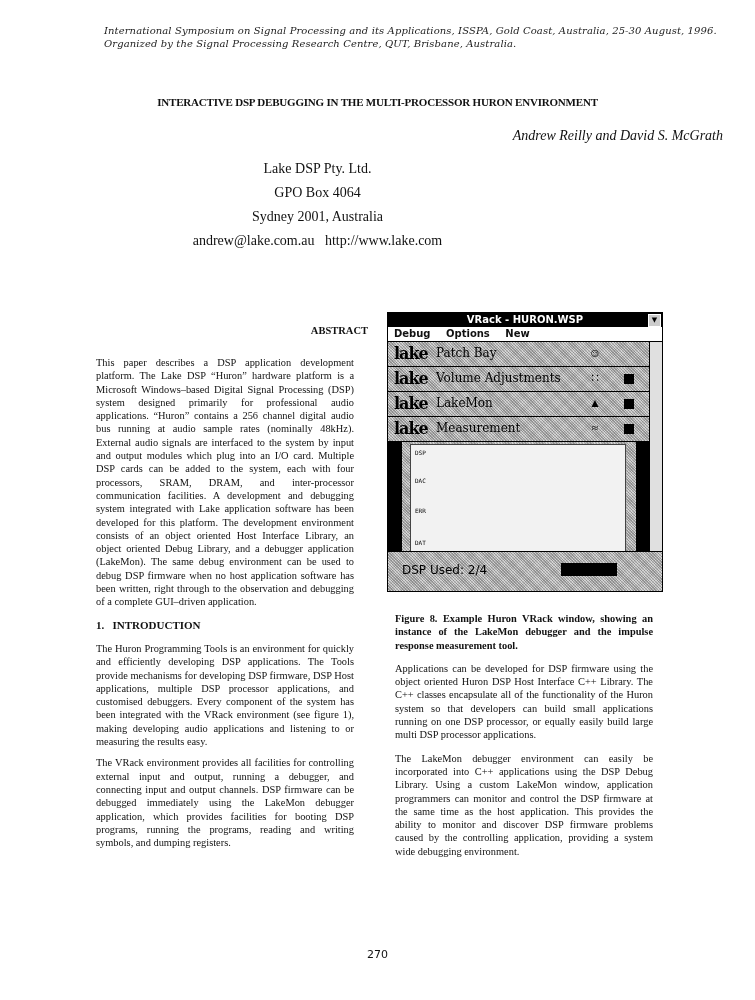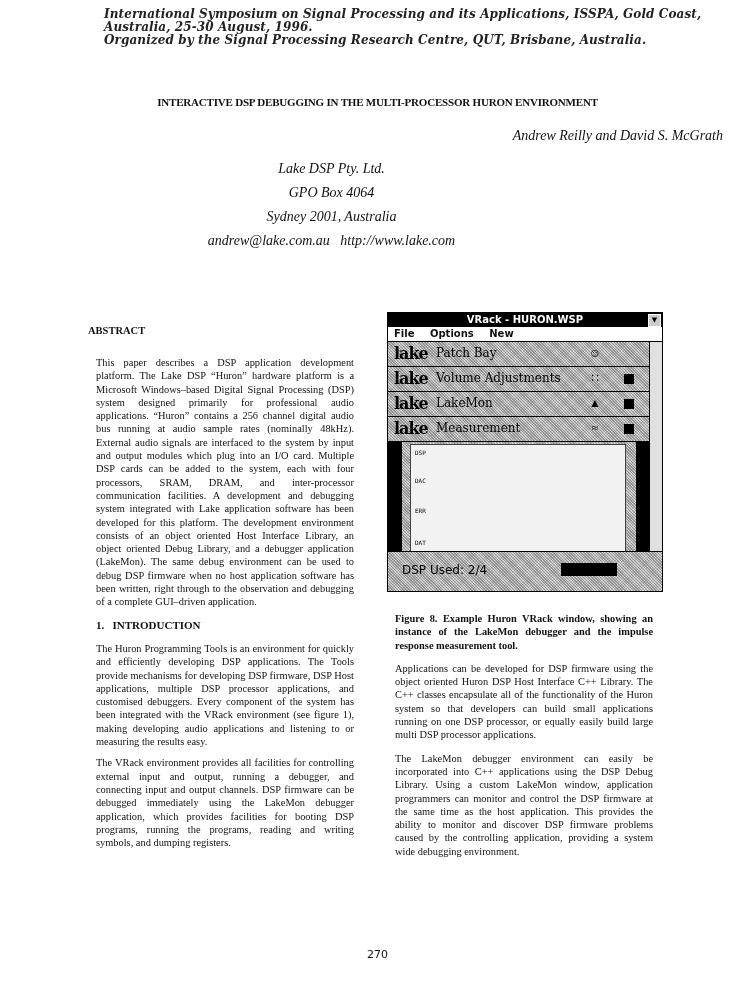--- a/index.html
+++ b/index.html
@@ -1,24 +1,24 @@
 <!DOCTYPE html>
 <html><head>
 <meta charset="utf-8">
 <style>
   html, body { margin:0; padding:0; background:#ffffff; }
   body { width:755px; height:1000px; position:relative; overflow:hidden; color:#111; font-family:"Liberation Serif", serif; }
-  .header { position:absolute; left:104px; top:8px; font-family:"DejaVu Serif", serif; font-style:italic; font-size:12px; line-height:13px; color:#222; letter-spacing:0.1px;font-weight:bold; }
+  .header { position:absolute; left:104px; top:24px; font-family:"DejaVu Serif", serif; font-style:italic; font-size:10px; line-height:13px; color:#222; letter-spacing:0.1px; }
   .title { position:absolute; left:0; width:755px; top:96px; text-align:center; font-weight:bold; font-size:11px; letter-spacing:-0.2px; }
   .authors { position:absolute; left:0; width:723px; top:128px; text-align:right; font-style:italic; font-size:14px; }
-  .affil { position:absolute; left:16px; width:631px; text-align:center; font-size:14px;font-style:italic; }
+  .affil { position:absolute; left:2px; width:631px; text-align:center; font-size:14px; }
   .col { position:absolute; font-size:10.4px; line-height:13.3px; text-align:justify; }
   .col p { margin:8px; }
   .sec-h { font-weight:bold; font-size:11px; }
-  .abs-h { position:absolute; left:88px; width:280px; top:325px; text-align:left; font-weight:bold; font-size:10.5px; }
+  .abs-h { position:absolute; left:88px; width:280px; top:325px; text-align:right; font-weight:bold; font-size:10.5px; }
   .caption { font-weight:bold; }
   .pagenum { position:absolute; left:0; width:755px; top:948px; text-align:center; font-family:"DejaVu Sans", sans-serif; font-size:11px; }
 
   
   .win { position:absolute; left:387px; top:312px; width:274px; height:278px; border:1px solid #000; background:#fff; overflow:hidden; }
   .titlebar { height:14px; background:#000; color:#fff; font-family:"DejaVu Sans", sans-serif; font-weight:bold; font-size:10px; line-height:14px; text-align:center; position:relative; }
   .sysbtn { position:absolute; right:1px; top:1px; width:11px; height:11px; background:#ccc; border:1px solid #fff; color:#000; font-size:7px; line-height:11px; text-align:center; }
   .menubar { height:14px; border-bottom:1px solid #000; font-family:"DejaVu Sans", sans-serif; font-weight:bold; font-size:10px; line-height:14px; padding-left:6px; }
   .menubar span { margin-right:12px; }
   .dither { background-color:#bdbdbd; background-image: repeating-linear-gradient(45deg, rgba(0,0,0,0.25) 0 1px, transparent 1px 2px), repeating-linear-gradient(-45deg, rgba(255,255,255,0.35) 0 1px, transparent 1px 2px); }
@@ -58,21 +58,21 @@
   <p style="margin-top:10px">The Huron Programming Tools is an environment for quickly and efficiently developing DSP applications. The Tools provide mechanisms for developing DSP firmware, DSP Host applications, multiple DSP processor applications, and customised debuggers. Every component of the system has been integrated with the VRack environment (see figure 1), making developing audio applications and listening to or measuring  the results easy.</p>
   <p style="margin-top:8px">The VRack environment provides all facilities for controlling external input and output, running a debugger, and connecting input and output channels. DSP firmware can be debugged immediately using the LakeMon debugger application, which provides facilities for booting DSP programs, running the programs, reading and writing symbols, and dumping registers.</p>
 </div>
 
 <div class="win">
   <div class="titlebar">
     <span>VRack - HURON.WSP</span>
     <span class="sysbtn">▼</span>
   </div>
   <div class="menubar">
-    <span>File</span>
+    <span>Debug</span>
     <span>Options</span>
     <span>New</span>
   </div>
   <div class="dither" style="position:absolute; left:0; top:29px; width:262px; height:267px;">
     <div class="rack-row" style="top:0">
       <span class="lake">lake</span>
       <span class="modname">Patch Bay</span>
       <span class="modicon">☺</span>
     </div>
     <div class="rack-row" style="top:25px">

